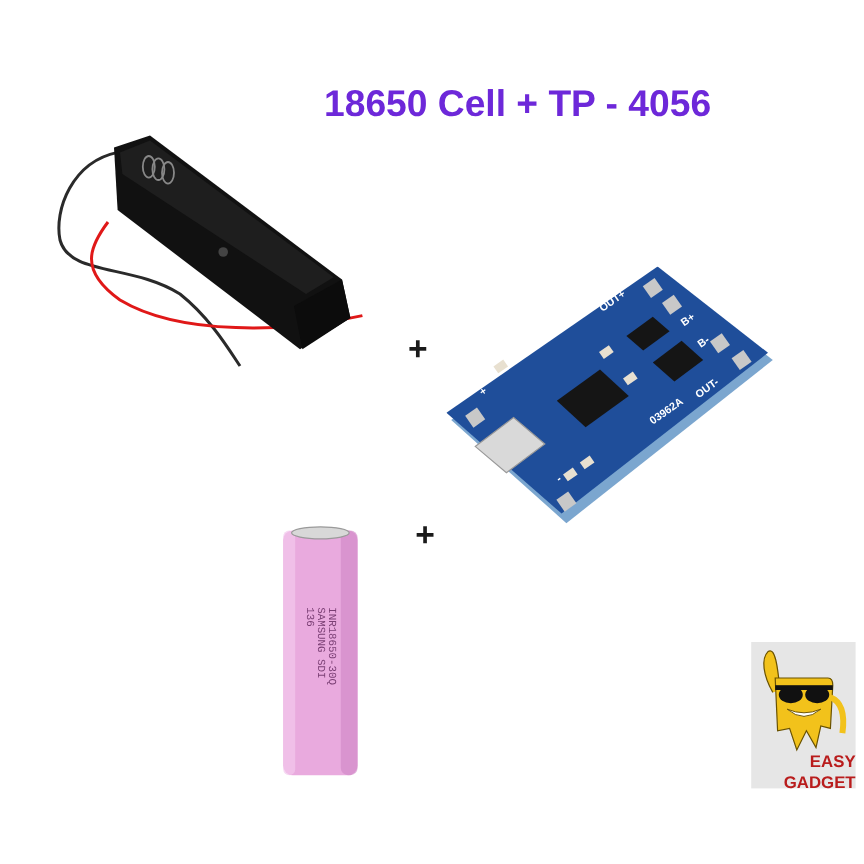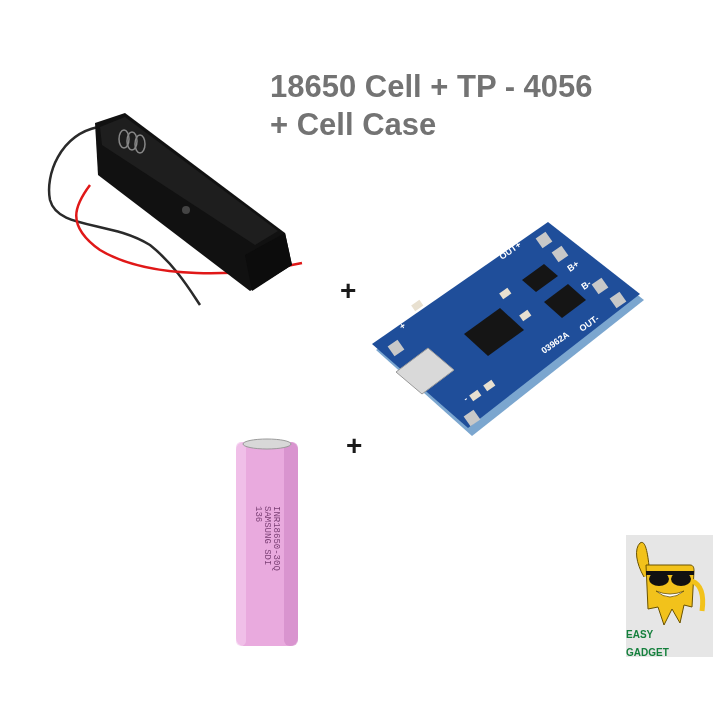--- a/index.html
+++ b/index.html
@@ -1,28 +1,27 @@
 <!DOCTYPE html>
 <html><head>
 <meta charset="utf-8">
 <style>
   html, body { margin:0; padding:0; }
   body { width:720px; height:720px; background:#ffffff; position:relative; overflow:hidden; font-family:"Liberation Sans", sans-serif; }
-  .title { position:absolute; left:270px; top:68px; font-weight:bold; font-size:31px; line-height:38px; color:#737373; letter-spacing:0px; }
+  .title { position:absolute; left:270px; top:68px; font-weight:bold; font-size:31px; line-height:38px; color:#6d28d9; letter-spacing:0px; }
   .plus { position:absolute; font-weight:bold; font-size:28px; color:#1a1a1a; line-height:28px; }
   .abs { position:absolute; }
   .logo { position:absolute; left:626px; top:535px; width:87px; height:122px; background:#e6e6e6; }
-  .logo-text { position:absolute; left:0; width:100%; text-align:left; font-weight:bold; font-size:10px; line-height:13px; color:#15803d; }
+  .logo-text { position:absolute; left:0; width:100%; text-align:right; font-weight:bold; font-size:14px; line-height:13px; color:#b91c1c; }
 </style>
 </head>
 <body>
 
 <div class="title">
   <div>18650 Cell + TP - 4056</div>
-  <div>+ Cell Case</div>
 </div>
 
 <svg class="abs" style="left:40px;top:105px" width="270" height="205" viewBox="0 0 270 205">
 
   <path d="M58 22 C20 30, 5 70, 10 95 C18 125, 70 115, 110 140 C135 160, 150 185, 160 200" stroke="#2a2a2a" stroke-width="2.5" fill="none"></path>
 
   <path d="M50 80 C35 100, 25 120, 60 145 C110 175, 200 172, 262 158" stroke="#e01818" stroke-width="2.5" fill="none"></path>
 
   <polygon points="55,18 85,8 245,128 252,160 210,186 58,70" fill="#111"></polygon>
   <polygon points="60,22 85,12 238,126 215,140 62,40" fill="#1e1e1e"></polygon>

